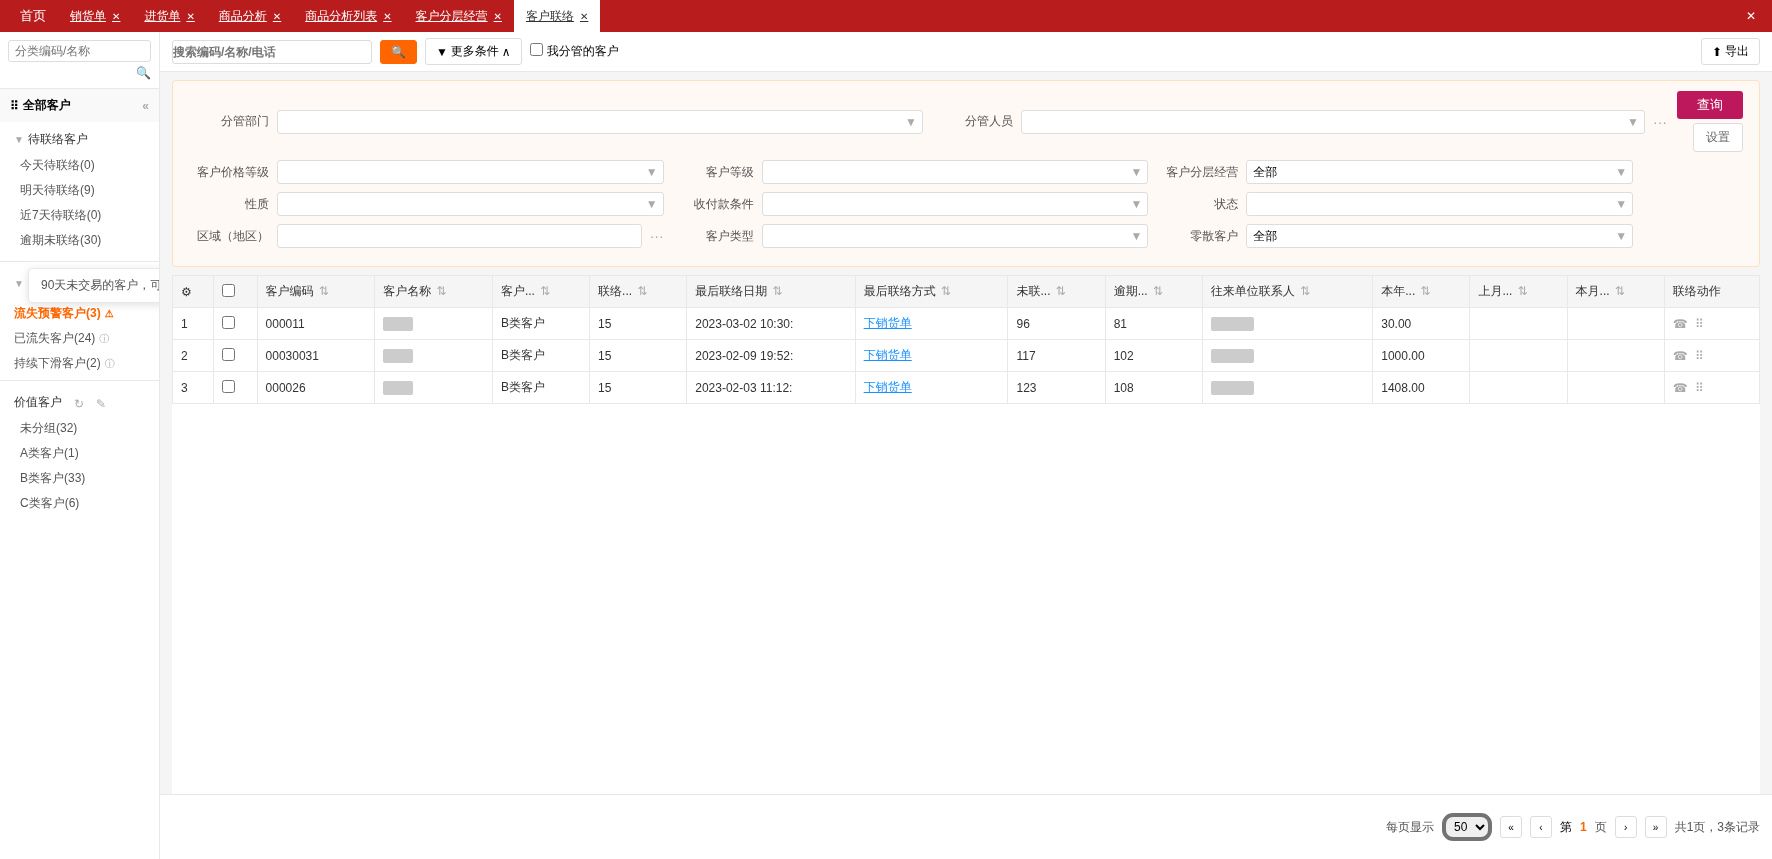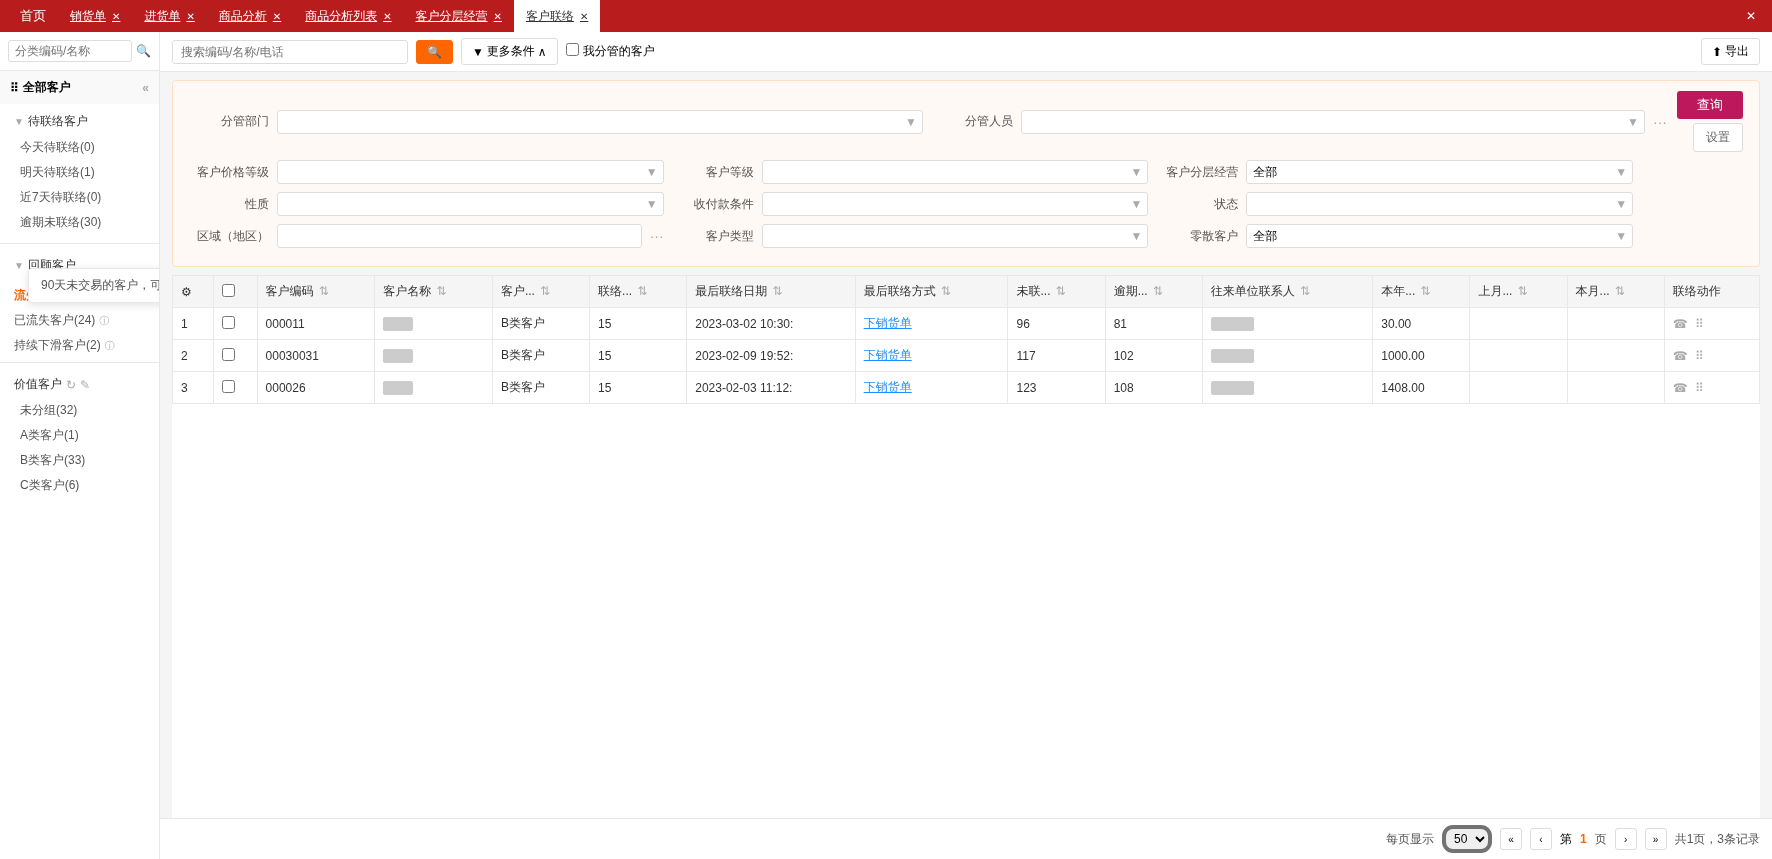--- a/index.html
+++ b/index.html
@@ -58,22 +58,23 @@
       width: 160px;
       background: white;
       border-right: 1px solid #e8e8e8;
       overflow-y: auto;
       flex-shrink: 0;
     }
     .sidebar-search {
       padding: 8px;
       border-bottom: 1px solid #e8e8e8;
       display: flex;
-      align-items: center;
+      align-items: flex-end;
       gap: 4px;
+      flex-direction: column;
     }
     .sidebar-search input {
       border: 1px solid #ddd;
       border-radius: 3px;
       padding: 3px 6px;
       width: 100%;
       font-size: 12px;
       outline: none;
     }
     .sidebar-group-header {
@@ -128,24 +129,25 @@
       background: white;
       padding: 6px 12px;
       border-bottom: 1px solid #e8e8e8;
       display: flex;
       align-items: center;
       gap: 8px;
     }
     .filter-search-input {
       border: 1px solid #ddd;
       border-radius: 3px;
-      padding: 4px 8px;
-      width: 236px;
+      padding: 4px 0;
+      width: 200px;
       font-size: 12px;
       outline: none;
+      font-weight: bold;
     }
     .filter-btn {
       padding: 4px 10px;
       border: 1px solid #ddd;
       border-radius: 3px;
       background: white;
       cursor: pointer;
       display: flex;
       align-items: center;
       gap: 3px;
@@ -299,21 +301,21 @@
       background: #ccc;
       color: transparent;
       border-radius: 2px;
       user-select: none;
     }
 
     
     .table-footer {
       background: white;
       border-top: 1px solid #e8e8e8;
-      padding: 6px 12px;
+      padding: 18px 12px;
       display: flex;
       align-items: center;
       justify-content: flex-end;
       gap: 8px;
     }
     .pagination-label { color: #555; }
     .page-size-select {
       border: 4px solid #737373;
       border-radius: 11px;
       padding: 2px 4px;
@@ -399,21 +401,21 @@
       <span>全部客户</span>
       <span class="collapse-btn">«</span>
     </div>
 
     <div class="sidebar-section">
       <div class="sidebar-section-header">
         <span class="arrow">▼</span>
         <span>待联络客户</span>
       </div>
       <div class="sidebar-item">今天待联络(0)</div>
-      <div class="sidebar-item">明天待联络(1)</div>
+      <div class="sidebar-item">明天待联络(9)</div>
       <div class="sidebar-item">近7天待联络(0)</div>
       <div class="sidebar-item">逾期未联络(30)</div>
     </div>
 
     <div class="sidebar-divider"></div>
 
     <div class="sidebar-section">
       <div class="sidebar-section-header">
         <span class="arrow">▼</span>
         <span>回顾客户</span>
@@ -429,21 +431,21 @@
       <span style="font-size:10px;color:#aaa;">ⓘ</span>
     </div>
     <div class="sidebar-item" style="padding-left:14px; display:flex; align-items:center; gap:4px;">
       <span>持续下滑客户(2)</span>
       <span style="font-size:10px;color:#aaa;">ⓘ</span>
     </div>
 
     <div class="sidebar-divider"></div>
 
     <div class="sidebar-section">
-      <div class="sidebar-section-header" style="display:flex; align-items:center; gap:4px;">
+      <div class="sidebar-section-header" style="display:flex; align-items:flex-end; gap:12px;">
         <span>价值客户</span>
         <span style="color:#aaa;">↻</span>
         <span style="color:#aaa;">✎</span>
       </div>
       <div class="sidebar-item">未分组(32)</div>
       <div class="sidebar-item">A类客户(1)</div>
       <div class="sidebar-item">B类客户(33)</div>
       <div class="sidebar-item">C类客户(6)</div>
     </div>
 

